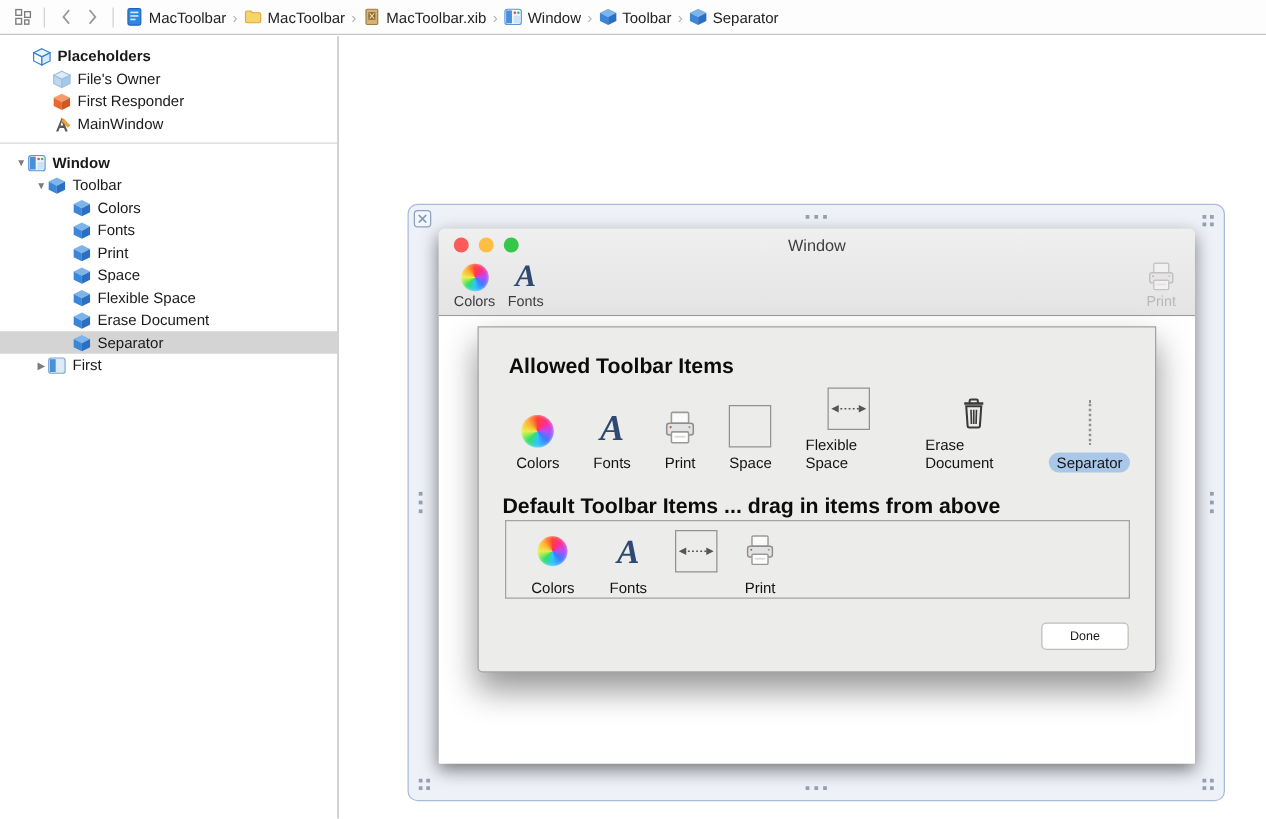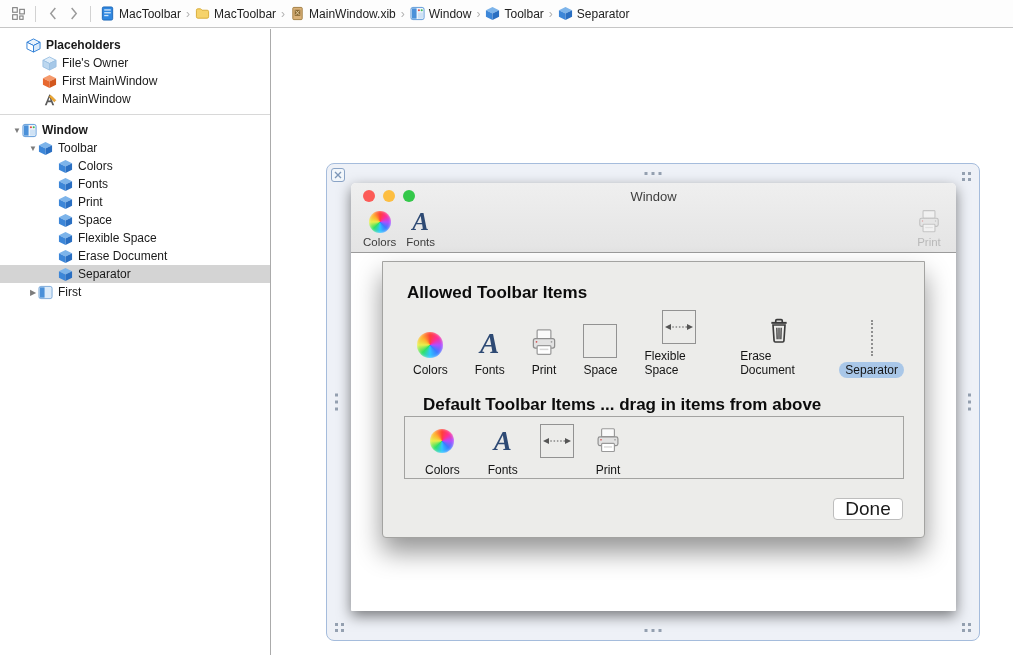--- a/index.html
+++ b/index.html
@@ -111,30 +111,30 @@
     position:absolute; left:24px; top:42px; width:497px;
     display:flex; align-items:flex-end; gap:15px;
   }
   .sitem{ display:flex; flex-direction:column; align-items:center; }
   .sitem .s-ic{ height:40px; display:flex; align-items:flex-end; justify-content:center; }
   .sitem .s-lbl{ font-size:12px; color:#141414; margin-top:4px; padding:1px 6px; }
   .sitem .s-lbl.pill{ background:#a9c7e8; border-radius:9px; }
   .sq{ width:34px; height:34px; border:1px solid #929292; display:flex; align-items:center; justify-content:center; }
   .sepline{ height:36px; border-left:2px dotted #8f8f8f; margin-bottom:2px; }
 
-  .default-title{ position:absolute; left:40px; top:133px; }
+  .default-title{ position:absolute; left:19px; top:133px; }
   .default-box{
     position:absolute; left:21px; top:154px; width:500px; height:63px;
     border:1px solid #a3a3a1; display:flex; align-items:flex-start; padding:7px 0 0 14px; gap:16px;
   }
   .default-box .sitem .s-ic{ height:34px; align-items:center; }
   .done-btn{
     position:absolute; right:21px; bottom:17px; width:70px; height:22px;
     background:#fff; border:1px solid #bdbdbd; border-radius:4px;
-    font-size:19px; color:#1a1a1a; display:flex; align-items:center; justify-content:center;
+    font-size:10px; color:#1a1a1a; display:flex; align-items:center; justify-content:center;
   }
 </style>
 </head>
 <body>
 
 <svg width="0" height="0" style="position:absolute">
   <defs>
     <symbol id="sym-cube" viewBox="0 0 16 16">
       <polygon points="8,1 15,4.5 8,8 1,4.5" fill="#7db4ea"></polygon>
       <polygon points="1,4.5 8,8 8,15 1,11.5" fill="#3c86d8"></polygon>
@@ -250,21 +250,21 @@
     <svg class="jb-ic">
         <use href="#sym-folder"></use>
       </svg>
     <span>MacToolbar</span>
   </span>
   <span class="crumb-sep">›</span>
   <span class="crumb">
     <svg class="jb-ic">
         <use href="#sym-xib"></use>
       </svg>
-    <span>MainWindow.xib</span>
+    <span>MacToolbar.xib</span>
   </span>
   <span class="crumb-sep">›</span>
   <span class="crumb">
     <svg class="jb-ic">
         <use href="#sym-window"></use>
       </svg>
     <span>Window</span>
   </span>
   <span class="crumb-sep">›</span>
   <span class="crumb">
@@ -298,21 +298,21 @@
         </svg>
       </span>
     <span>File's Owner</span>
   </div>
   <div class="row l2 notri">
     <span class="ic">
         <svg width="15" height="15">
           <use href="#sym-cube-orange"></use>
         </svg>
       </span>
-    <span>First MainWindow</span>
+    <span>First Responder</span>
   </div>
   <div class="row l2 notri">
     <span class="ic">
         <svg width="15" height="15">
           <use href="#sym-app"></use>
         </svg>
       </span>
     <span>MainWindow</span>
   </div>
 

